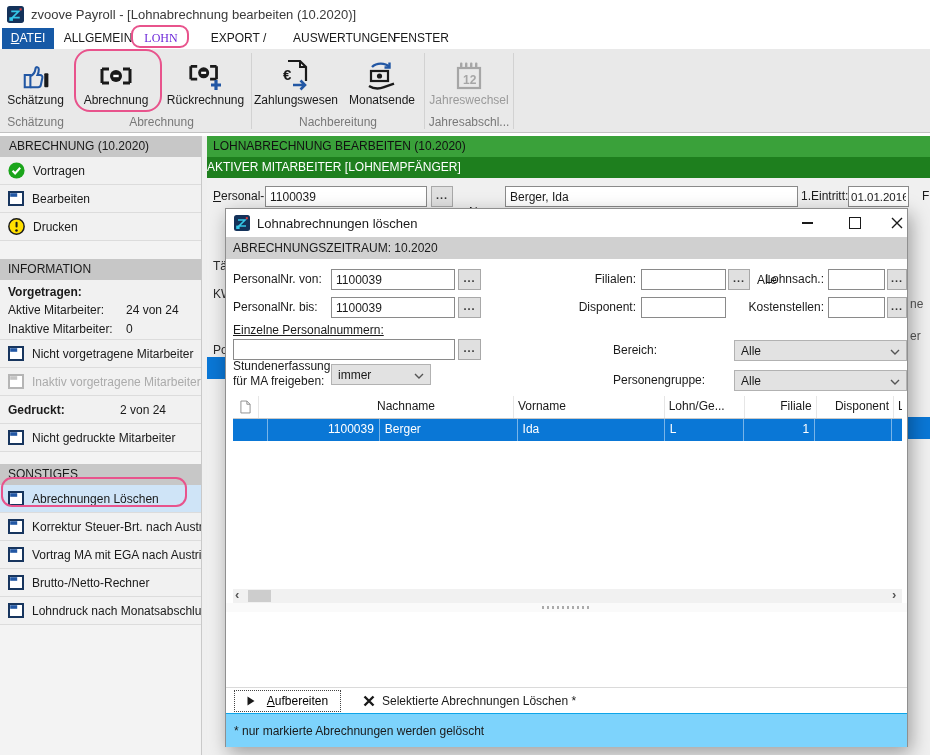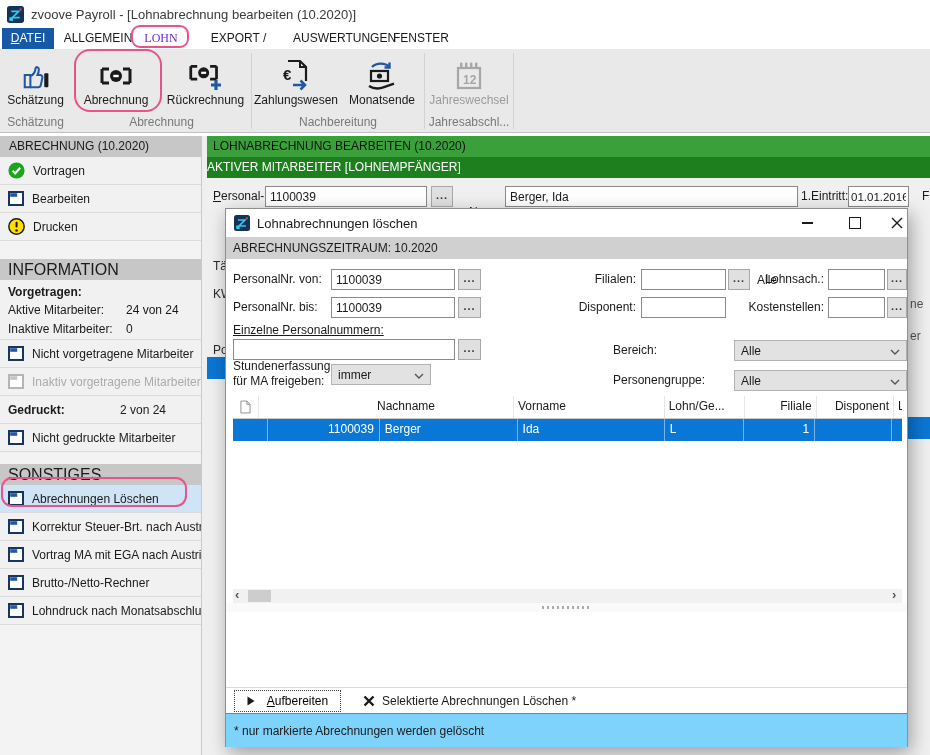--- a/index.html
+++ b/index.html
@@ -28,21 +28,21 @@
   .sb-header{background:#c7c7c7;color:#1a1a1a;font-size:12px;line-height:21px;padding-left:9px;}
   .greenbar1{background:#3aa13a;color:#111;font-size:12px;line-height:21px;padding-left:6px;}
   .greenbar2{background:#1e7f1e;color:#fff;font-size:12px;line-height:21px;padding-left:0;}
   
   .sidebar{left:0;top:157px;width:201px;height:598px;background:#f3f3f3;}
   .sb-row{display:flex;align-items:center;gap:8px;padding-left:8px;height:27px;border-bottom:1px solid #dcdcdc;background:#f1f1f1;cursor:pointer;}
   .sb-row .lbl{font-size:12px;color:#1a1a1a;white-space:nowrap;overflow:hidden;width:182px;}
   .sb-row.dis .lbl{color:#ababab;}
   .sb-row.sel{background:#cfe4f7;}
   .sb-spacer{background:#f3f3f3;}
-  .sb-sec{background:#c7c7c7;color:#1a1a1a;font-size:16px;line-height:21px;height:21px;padding-left:8px;}
+  .sb-sec{background:#c7c7c7;color:#1a1a1a;font-size:12px;line-height:21px;height:21px;padding-left:8px;}
   .info-line{display:flex;padding-left:8px;font-size:12px;color:#1a1a1a;height:18px;align-items:center;background:#f1f1f1;}
   .info-line .il{width:118px;}
   .sep-strip{left:201px;top:136px;width:6px;height:619px;background:#efefef;border-left:1px solid #c9c9c9;}
   
   .tb{border:1px solid #8a8a8a;background:#fff;font:12px "Liberation Sans","DejaVu Sans",sans-serif;padding:1px 4px;color:#1a1a1a;height:21px;box-sizing:border-box;}
   .dots{background:#e0e0e0;border:1px solid #a8a8a8;font:bold 11px "Liberation Sans",sans-serif;letter-spacing:1px;text-align:center;line-height:17px;height:21px;cursor:pointer;color:#333;}
   .dd{background:#e2e2e2;border:1px solid #b2b2b2;height:21px;display:flex;align-items:center;justify-content:space-between;padding:0 6px;font-size:12px;color:#1a1a1a;cursor:pointer;}
   .btn{background:#e1e1e1;border:1px solid #adadad;font-size:12px;color:#1a1a1a;text-align:center;cursor:pointer;margin-top:40px;}
   
   .dialog{left:225px;top:208px;width:683px;height:539px;background:#fff;border:1px solid #8f8f8f;box-shadow:3px 6px 18px rgba(0,0,0,.35);}

